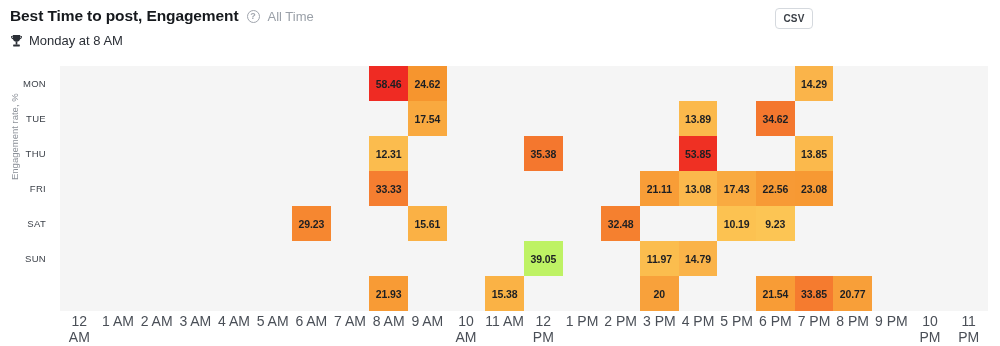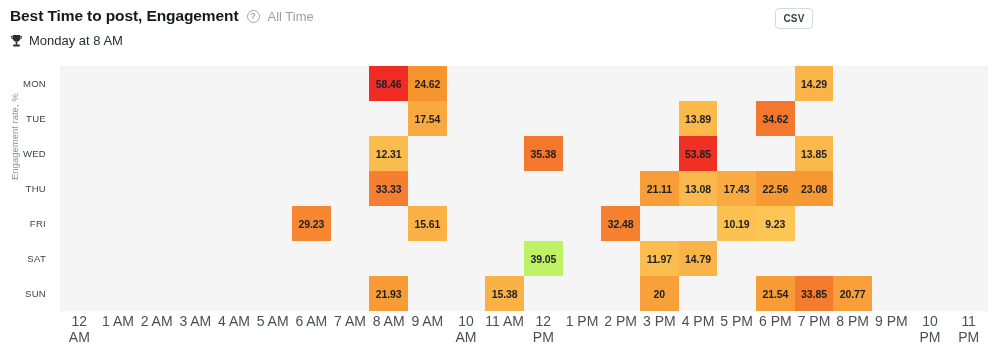--- a/index.html
+++ b/index.html
@@ -107,21 +107,20 @@
     <span class="sub-text">Monday at 8 AM</span>
   </div>
 
   <div class="csv-button">CSV</div>
 
   <div class="chart">
     <div class="ylabel">Engagement rate, %</div>
     <div class="rowlabels" id="rowlabels">
         <div class="rowlabel">MON</div>
         <div class="rowlabel">TUE</div>
-        <div class="rowlabel">WED</div>
         <div class="rowlabel">THU</div>
         <div class="rowlabel">FRI</div>
         <div class="rowlabel">SAT</div>
         <div class="rowlabel">SUN</div>
       </div>
     <div class="grid" id="grid">
         <div class="grid-row">
           <div class="cell" style="left: 309.333px; width: 38.6667px; background: rgb(239, 43, 35);">58.46</div>
           <div class="cell" style="left: 348px; width: 38.6667px; background: rgb(246, 149, 46);">24.62</div>
           <div class="cell" style="left: 734.667px; width: 38.6667px; background: rgb(250, 180, 74);">14.29</div>

